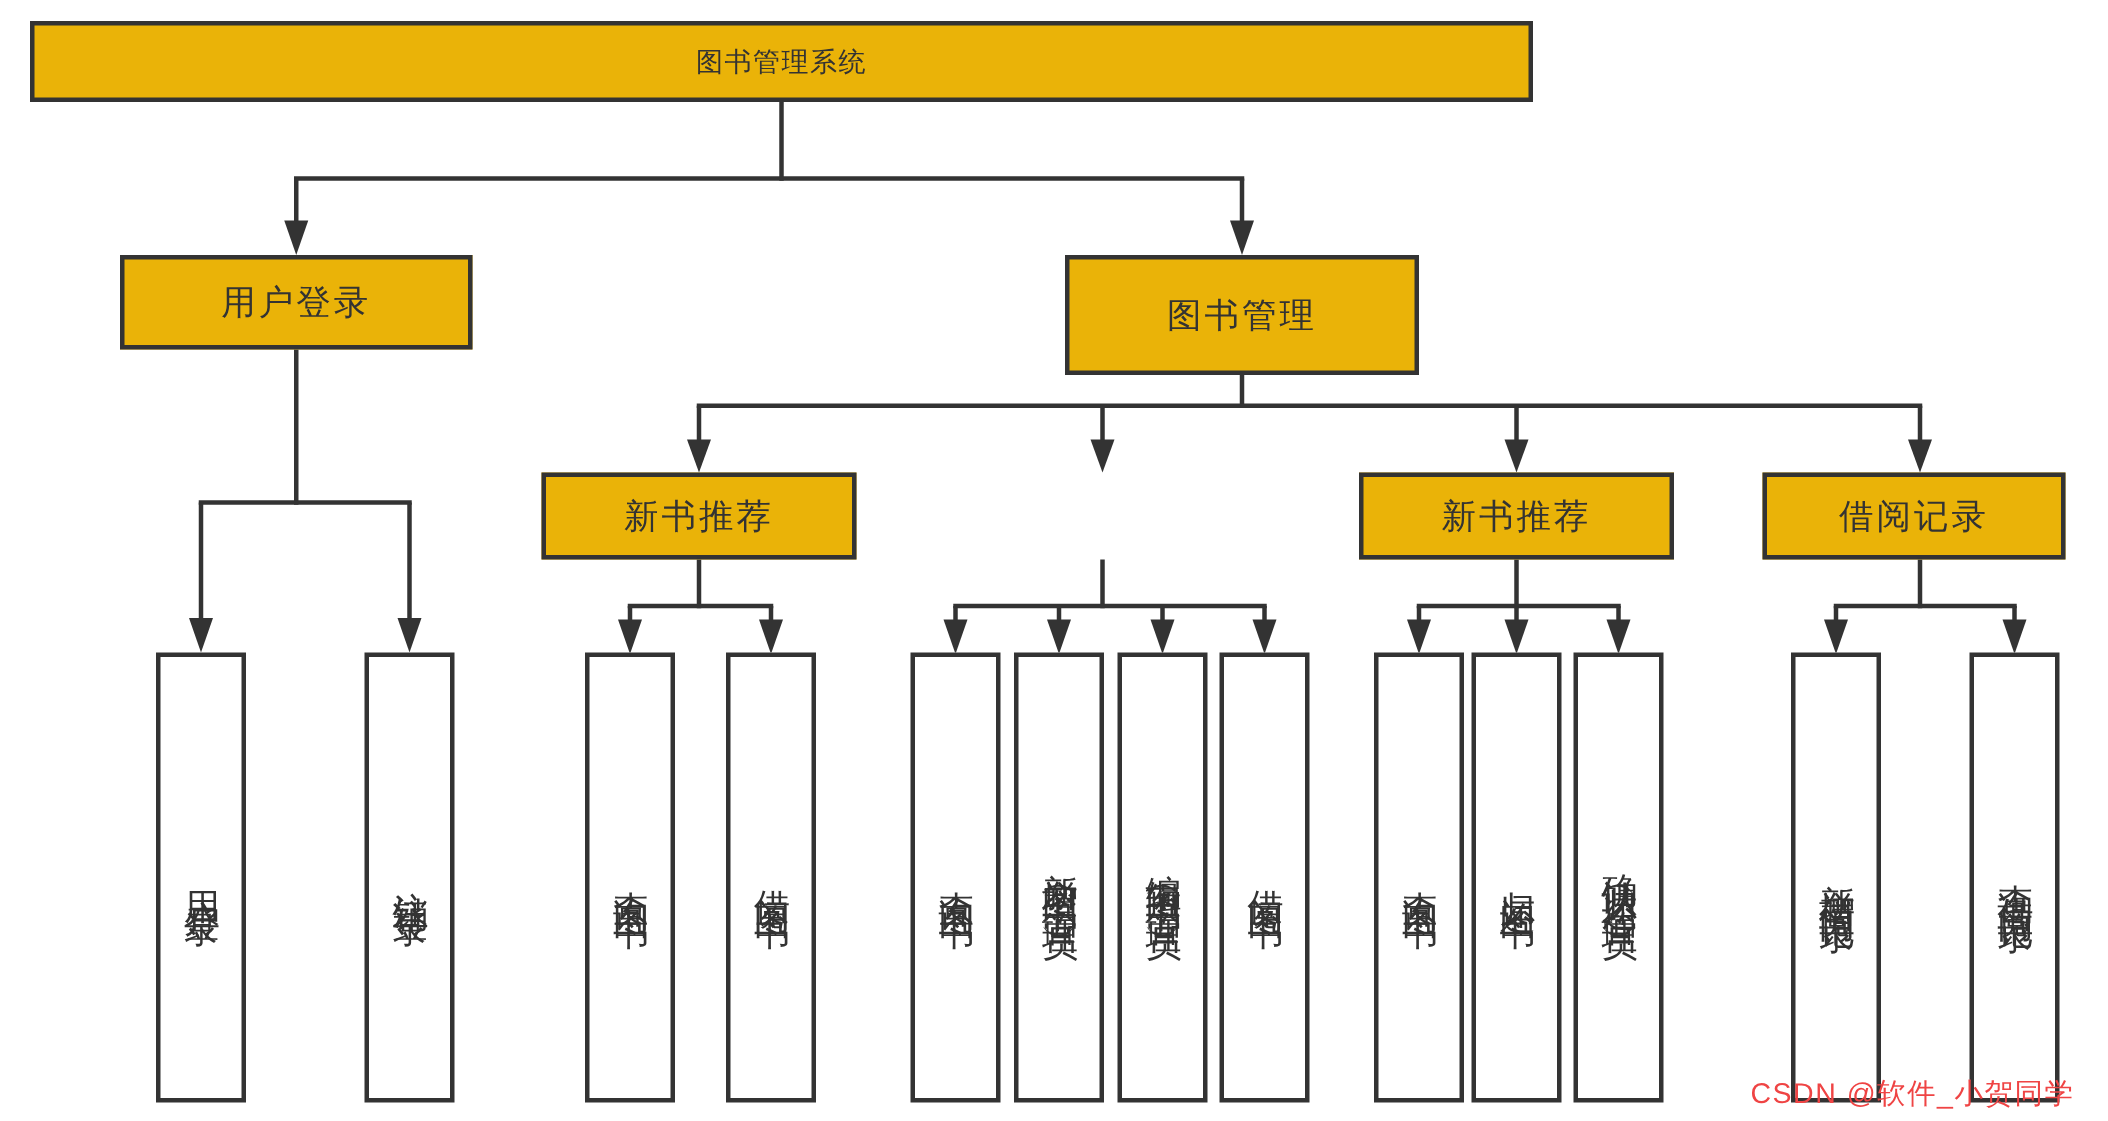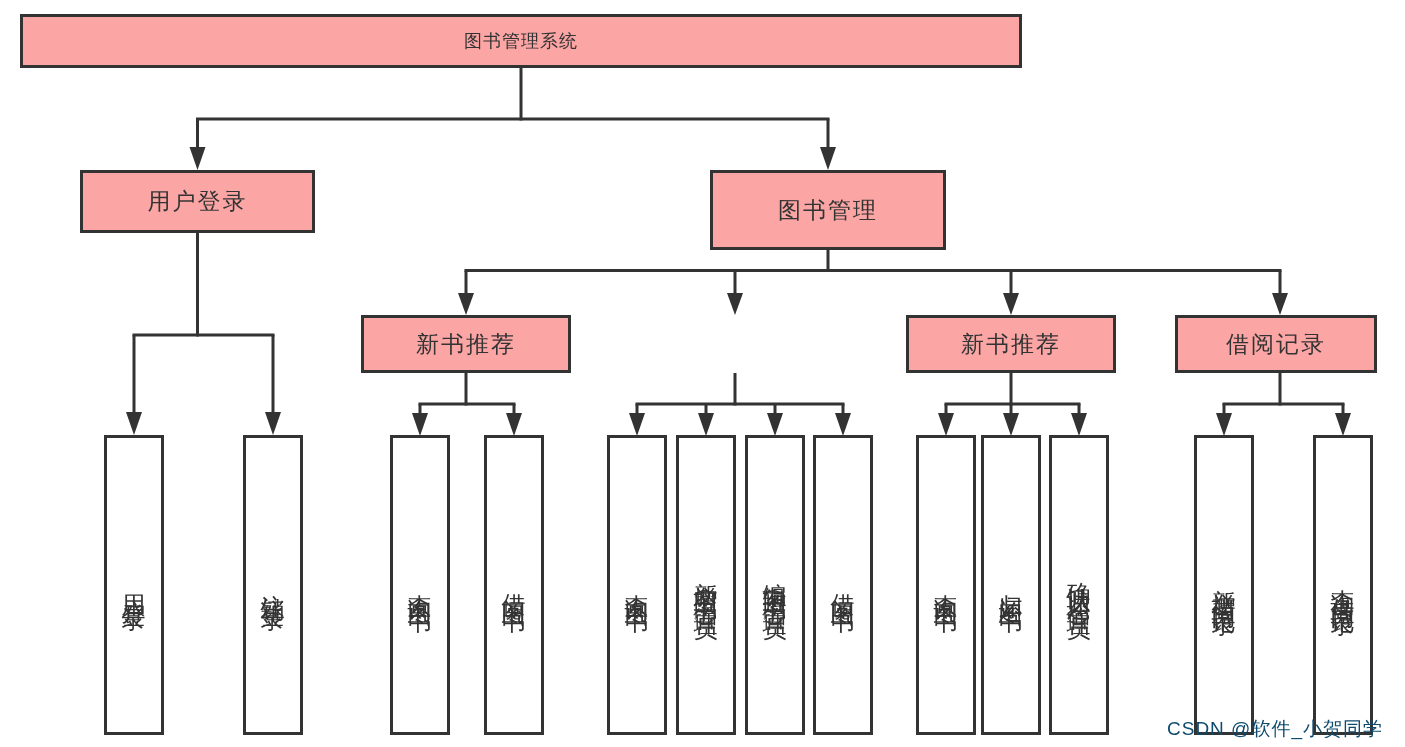--- a/index.html
+++ b/index.html
@@ -9,21 +9,21 @@
     font-family: "Liberation Sans", sans-serif;
     position: relative;
     overflow: hidden;
   }
   #canvas { position: absolute; left: 0; top: 0; width: 1405px; height: 747px; }
 
   .hbox {
     position: absolute;
     box-sizing: border-box;
     border: 3px solid #333333;
-    background: #fca5a5;
+    background: #eab308;
     display: flex; align-items: center; justify-content: center;
     color: #333333;
     font-size: 23px;
     letter-spacing: 2px;
     z-index: 2;
   }
   .hbox.root { font-size: 18px; letter-spacing: 1px; }
 
   .vbox {
     position: absolute;
@@ -45,21 +45,21 @@
   }
 
   #wires { position: absolute; left: 0; top: 0; width: 1405px; height: 747px; z-index: 1; pointer-events: none; }
   #wires line { stroke: #333333; stroke-width: 3; }
   #wires polygon { fill: #333333; }
 
   .watermark {
     position: absolute;
     left: 1167px; top: 716px;
     font-size: 19px;
-    color: #0c4a6e;
+    color: #ef4444;
     letter-spacing: 1px;
     z-index: 6;
     white-space: nowrap;
   }
 
   
   #root-box       { left: 20px;   top: 14px;  width: 1002px; height: 54px; }
   #user-login-box { left: 80px;   top: 170px; width: 235px;  height: 63px; }
   #book-mgmt-box  { left: 710px;  top: 170px; width: 236px;  height: 80px; }
   #rec-box        { left: 361px;  top: 315px; width: 210px;  height: 58px; }

